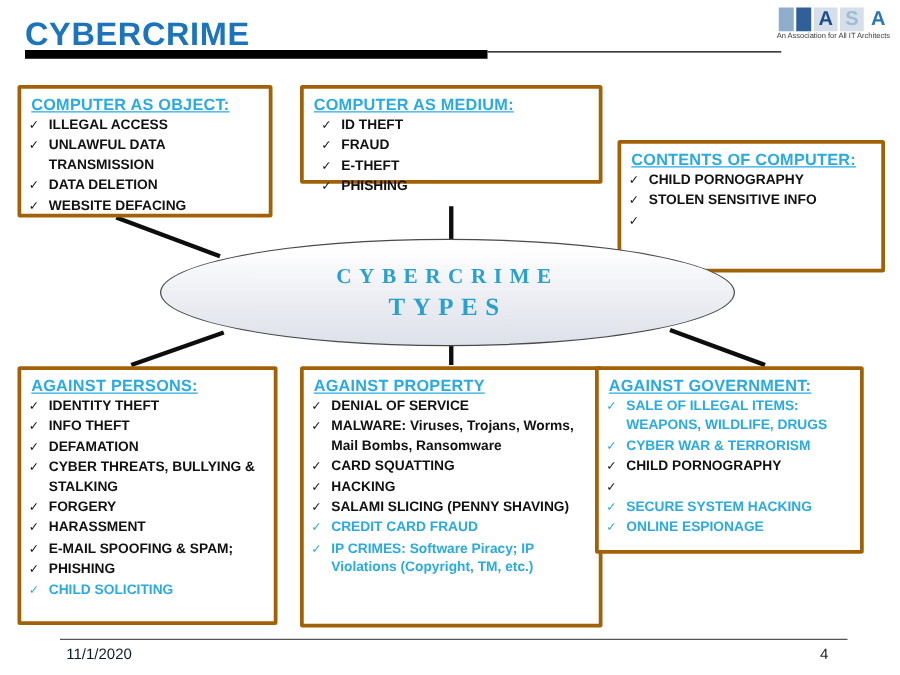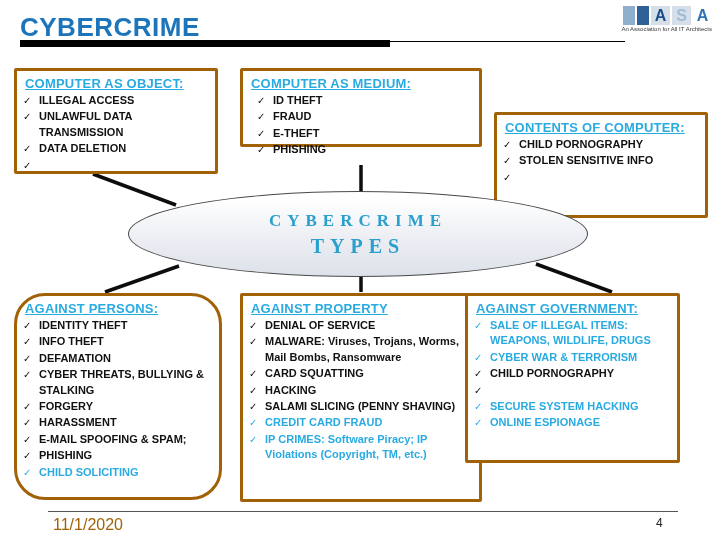--- a/index.html
+++ b/index.html
@@ -39,40 +39,40 @@
     display:flex;align-items:flex-start;font-size:11px;font-weight:bold;color:#111;
     line-height:1.4;margin:1px 0;
   }
   ul.items li .check{
     flex:0 0 16px;font-size:10px;font-weight:normal;padding-top:1px;color:#111;
   }
   ul.items li.accent,ul.items li.accent .check{color:#29ABE2;}
   #box-1{left:14px;top:68px;width:204px;height:106px;}
   #box-2{left:240px;top:68px;width:242px;height:79px;}
   #box-3{left:494px;top:68px;width:214px;height:106px;margin-top:44px;}
-  #box-4{left:14px;top:293px;width:208px;height:207px;border-radius:31px;}
+  #box-4{left:14px;top:293px;width:208px;height:207px;}
   #box-5{left:240px;top:293px;width:242px;height:209px;}
-  #box-6{left:465px;top:293px;width:215px;height:170px;}
+  #box-6{left:476px;top:293px;width:215px;height:150px;}
   
   .ellipse{
     position:absolute;left:128px;top:191px;width:458px;height:84px;border-radius:50%;
     background:linear-gradient(to bottom,#ffffff 8%,#eceef3 55%,#dde1e9 100%);
     border:1px solid #4a4a4a;display:flex;flex-direction:column;align-items:center;
     justify-content:center;gap:4px;
   }
   .ellipse .l1,.ellipse .l2{
     font-family:"Liberation Serif",serif;font-weight:bold;color:#2AA0CE;
     letter-spacing:6px;font-size:17px;
   }
   .ellipse .l2{font-size:20px;}
   
   svg.connectors{position:absolute;left:0;top:0;width:720px;height:540px;pointer-events:none;}
   
   .footer-line{position:absolute;left:48px;top:511px;width:630px;height:1px;background:#555;}
-  .footer-date{position:absolute;left:53px;top:516px;font-size:16px;color:#a16207;}
+  .footer-date{position:absolute;left:53px;top:516px;font-size:12px;color:#0f172a;}
   .footer-page{position:absolute;left:656px;top:516px;font-size:12px;color:#222;}
 </style>
 </head>
 <body>
 
 <div class="slide">
 
   <div class="page-title">CYBERCRIME</div>
   <div class="title-bar"></div>
   <div class="title-line"></div>
@@ -107,20 +107,21 @@
         <li>
           <span class="check">✓</span>
           <span class="txt">UNLAWFUL DATA TRANSMISSION</span>
         </li>
         <li>
           <span class="check">✓</span>
           <span class="txt">DATA DELETION</span>
         </li>
         <li>
           <span class="check">✓</span>
+          <span class="txt">WEBSITE DEFACING</span>
         </li>
       </ul>
   </div>
   <div class="box" id="box-2">
     <div class="box-title">COMPUTER AS MEDIUM:</div>
     <ul class="items" style="padding-left:8px;">
         <li>
           <span class="check">✓</span>
           <span class="txt">ID THEFT</span>
         </li>

